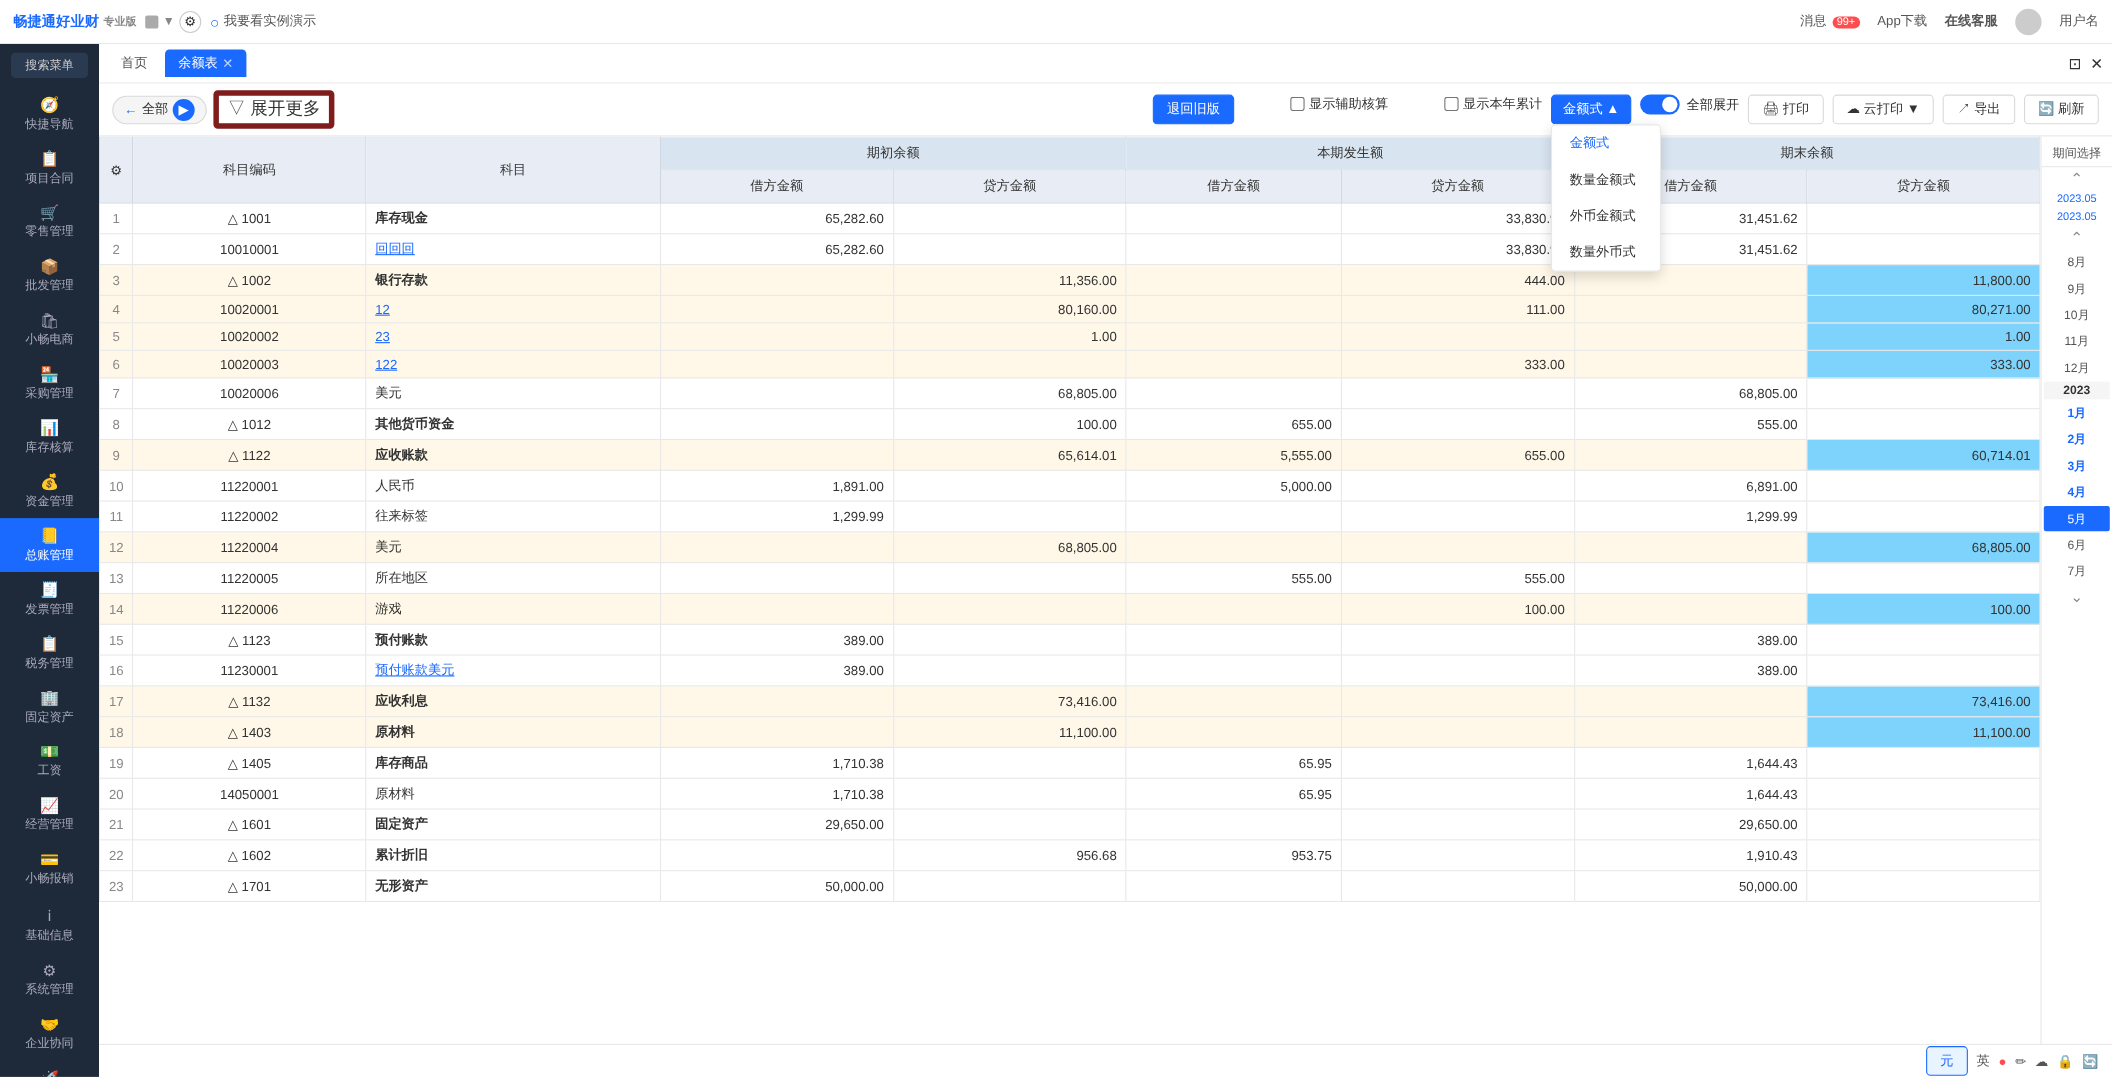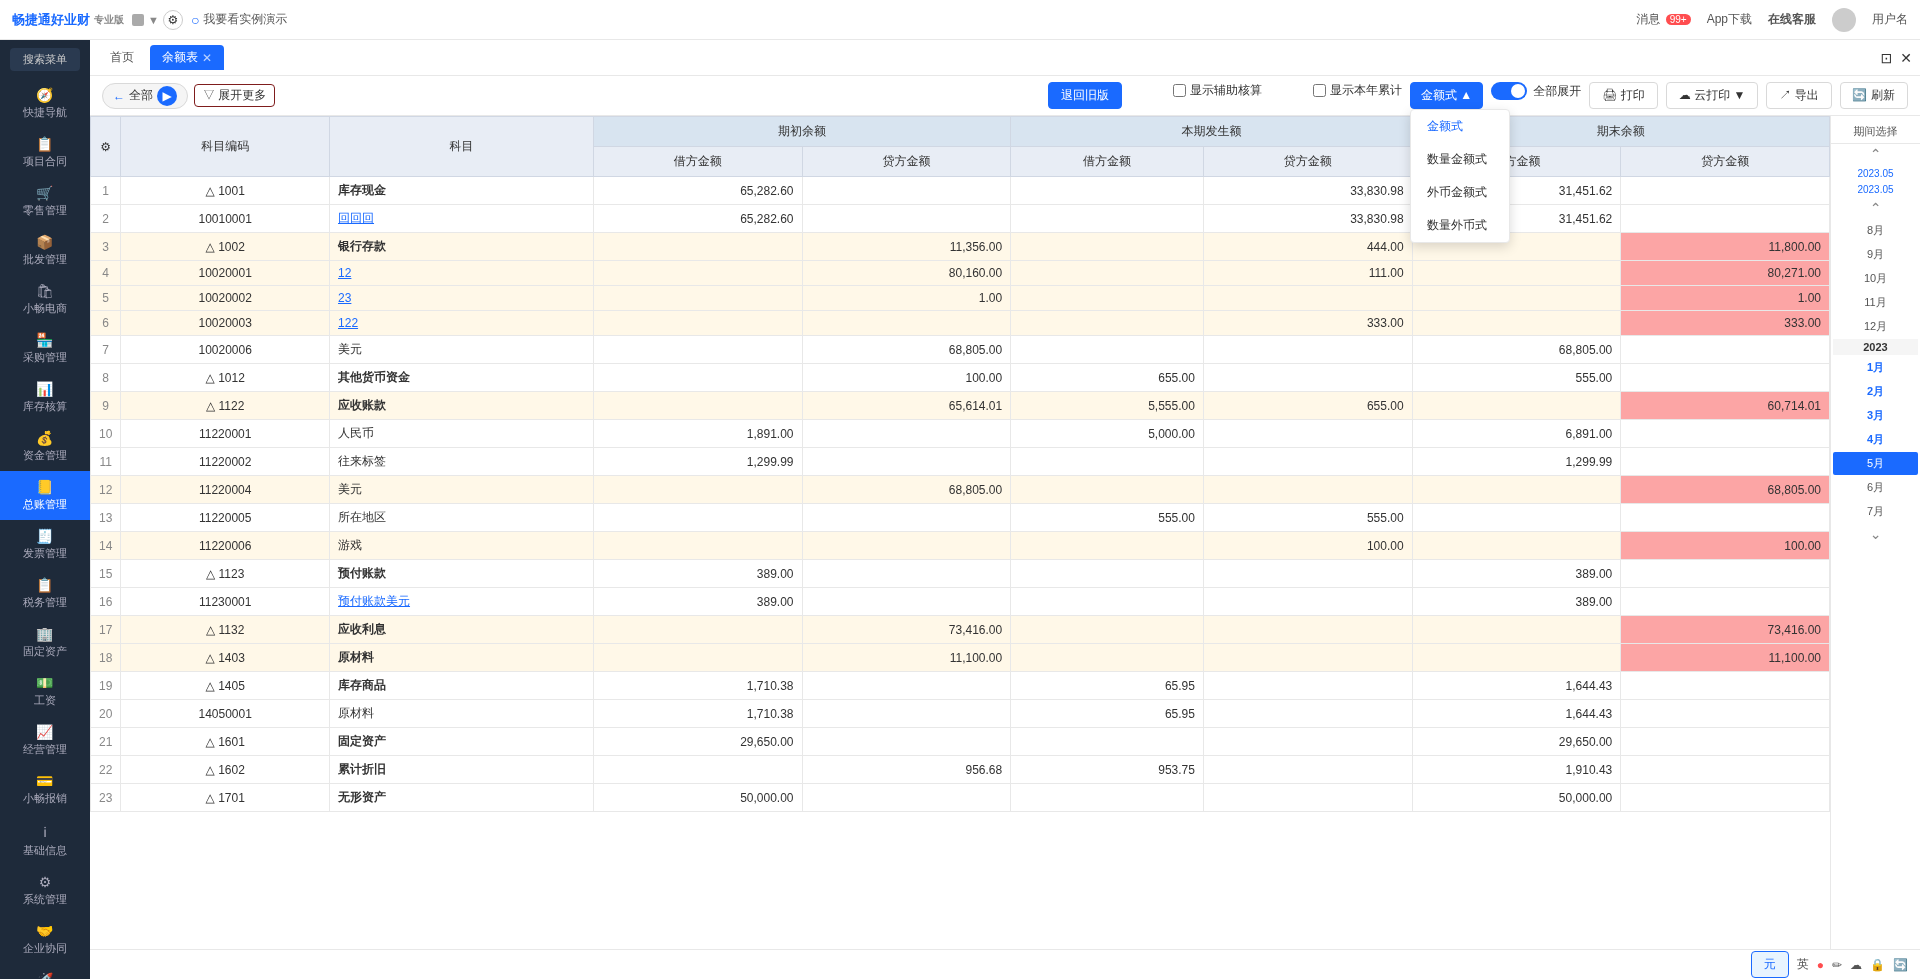--- a/index.html
+++ b/index.html
@@ -42,48 +42,48 @@
     .tab .close { cursor: pointer; opacity: 0.7; }
     .tab-bar-right { margin-left: auto; display: flex; align-items: center; gap: 8px; }
 
     
     .toolbar { display: flex; align-items: center; background: #fff; padding: 6px 12px; gap: 8px; border-bottom: 1px solid #e8e8e8; flex-wrap: wrap; }
     .toolbar-left { display: flex; align-items: center; gap: 6px; }
     .toolbar-right { display: flex; align-items: flex-start; gap: 8px; margin-left: auto; }
     .btn { padding: 4px 12px; border-radius: 4px; border: 1px solid #d9d9d9; background: #fff; cursor: pointer; font-size: 12px; color: #333; }
     .btn.primary { background: #1a6aff; color: #fff; border-color: #1a6aff; }
     .breadcrumb-btn { background: #f5f5f5; border: 1px solid #d9d9d9; border-radius: 14px; padding: 2px 10px; font-size: 12px; cursor: pointer; display: flex; align-items: center; gap: 4px; }
-    .expand-btn { background: #fff; border: 1px solid #7f1d1d; border-radius: 4px; padding: 2px 8px; font-size: 12px; cursor: pointer; }
+    .expand-btn { background: #fff; border: 5px solid #7f1d1d; border-radius: 4px; padding: 2px 8px; font-size: 16px; cursor: pointer; }
     .checkbox-label { display: flex; align-items: center; gap: 4px; font-size: 12px; cursor: pointer; padding-left: 43px; }
     .toggle-wrap { display: flex; align-items: center; gap: 6px; }
     .toggle { width: 36px; height: 18px; background: #1a6aff; border-radius: 9px; position: relative; cursor: pointer; }
     .toggle::after { content: ''; position: absolute; width: 14px; height: 14px; background: #fff; border-radius: 50%; top: 2px; right: 2px; }
     .dropdown-btn { display: flex; align-items: center; gap: 4px; padding: 4px 10px; border: 1px solid #1a6aff; border-radius: 4px; background: #1a6aff; color: #fff; cursor: pointer; font-size: 12px; position: relative; }
 
     
     .content-area { display: flex; flex: 1; overflow: hidden; }
 
     
     .table-wrap { flex: 1; overflow: auto; background: #fff; }
     table { width: 100%; border-collapse: collapse; font-size: 12px; }
     thead th { background: #e8edf5; color: #333; padding: 6px 8px; border: 1px solid #d0d7e3; text-align: center; font-weight: 500; position: sticky; top: 0; z-index: 2; white-space: nowrap; }
     thead th.section { background: #d8e4f0; }
     tbody td { padding: 5px 8px; border: 1px solid #e8e8e8; text-align: right; white-space: nowrap; }
     tbody td.text-left { text-align: left; }
     tbody td.text-center { text-align: center; }
     tbody tr.highlighted { background: #fff8e8; }
-    tbody td.highlighted-cell { background: #fca5a5; color: #333; }
+    tbody td.highlighted-cell { background: #7dd3fc; color: #333; }
     .row-num { color: #888; text-align: center; }
     .account-code { font-weight: normal; }
     .account-name { color: #1a6aff; text-decoration: underline; cursor: pointer; }
     .account-name.bold { font-weight: bold; color: #333; text-decoration: none; cursor: default; }
     .settings-icon { width: 28px; text-align: center; cursor: pointer; }
 
     
-    .right-panel { width: 90px; background: #fff; border-left: 1px solid #e8e8e8; display: flex; flex-direction: column; padding: 4px 0; }
+    .right-panel { width: 65px; background: #fff; border-left: 1px solid #e8e8e8; display: flex; flex-direction: column; padding: 4px 0; }
     .right-panel-header { text-align: center; font-size: 11px; color: #555; padding: 4px; border-bottom: 1px solid #e8e8e8; }
     .month-item { padding: 4px 6px; text-align: center; font-size: 11px; cursor: pointer; color: #555; }
     .month-item.active { background: #1a6aff; color: #fff; border-radius: 2px; }
     .month-item.current-year { color: #1a6aff; font-weight: bold; }
     .year-label { text-align: center; font-size: 11px; font-weight: bold; padding: 2px; background: #f5f5f5; }
     .collapse-btn { text-align: center; cursor: pointer; padding: 2px; color: #888; font-size: 14px; }
 
     
     .dropdown-menu { position: absolute; top: 100%; right: 0; background: #fff; border: 1px solid #e8e8e8; border-radius: 4px; box-shadow: 0 4px 12px rgba(0,0,0,0.15); z-index: 100; min-width: 100px; }
     .dropdown-menu-item { padding: 8px 16px; cursor: pointer; font-size: 12px; color: #333; white-space: nowrap; }

